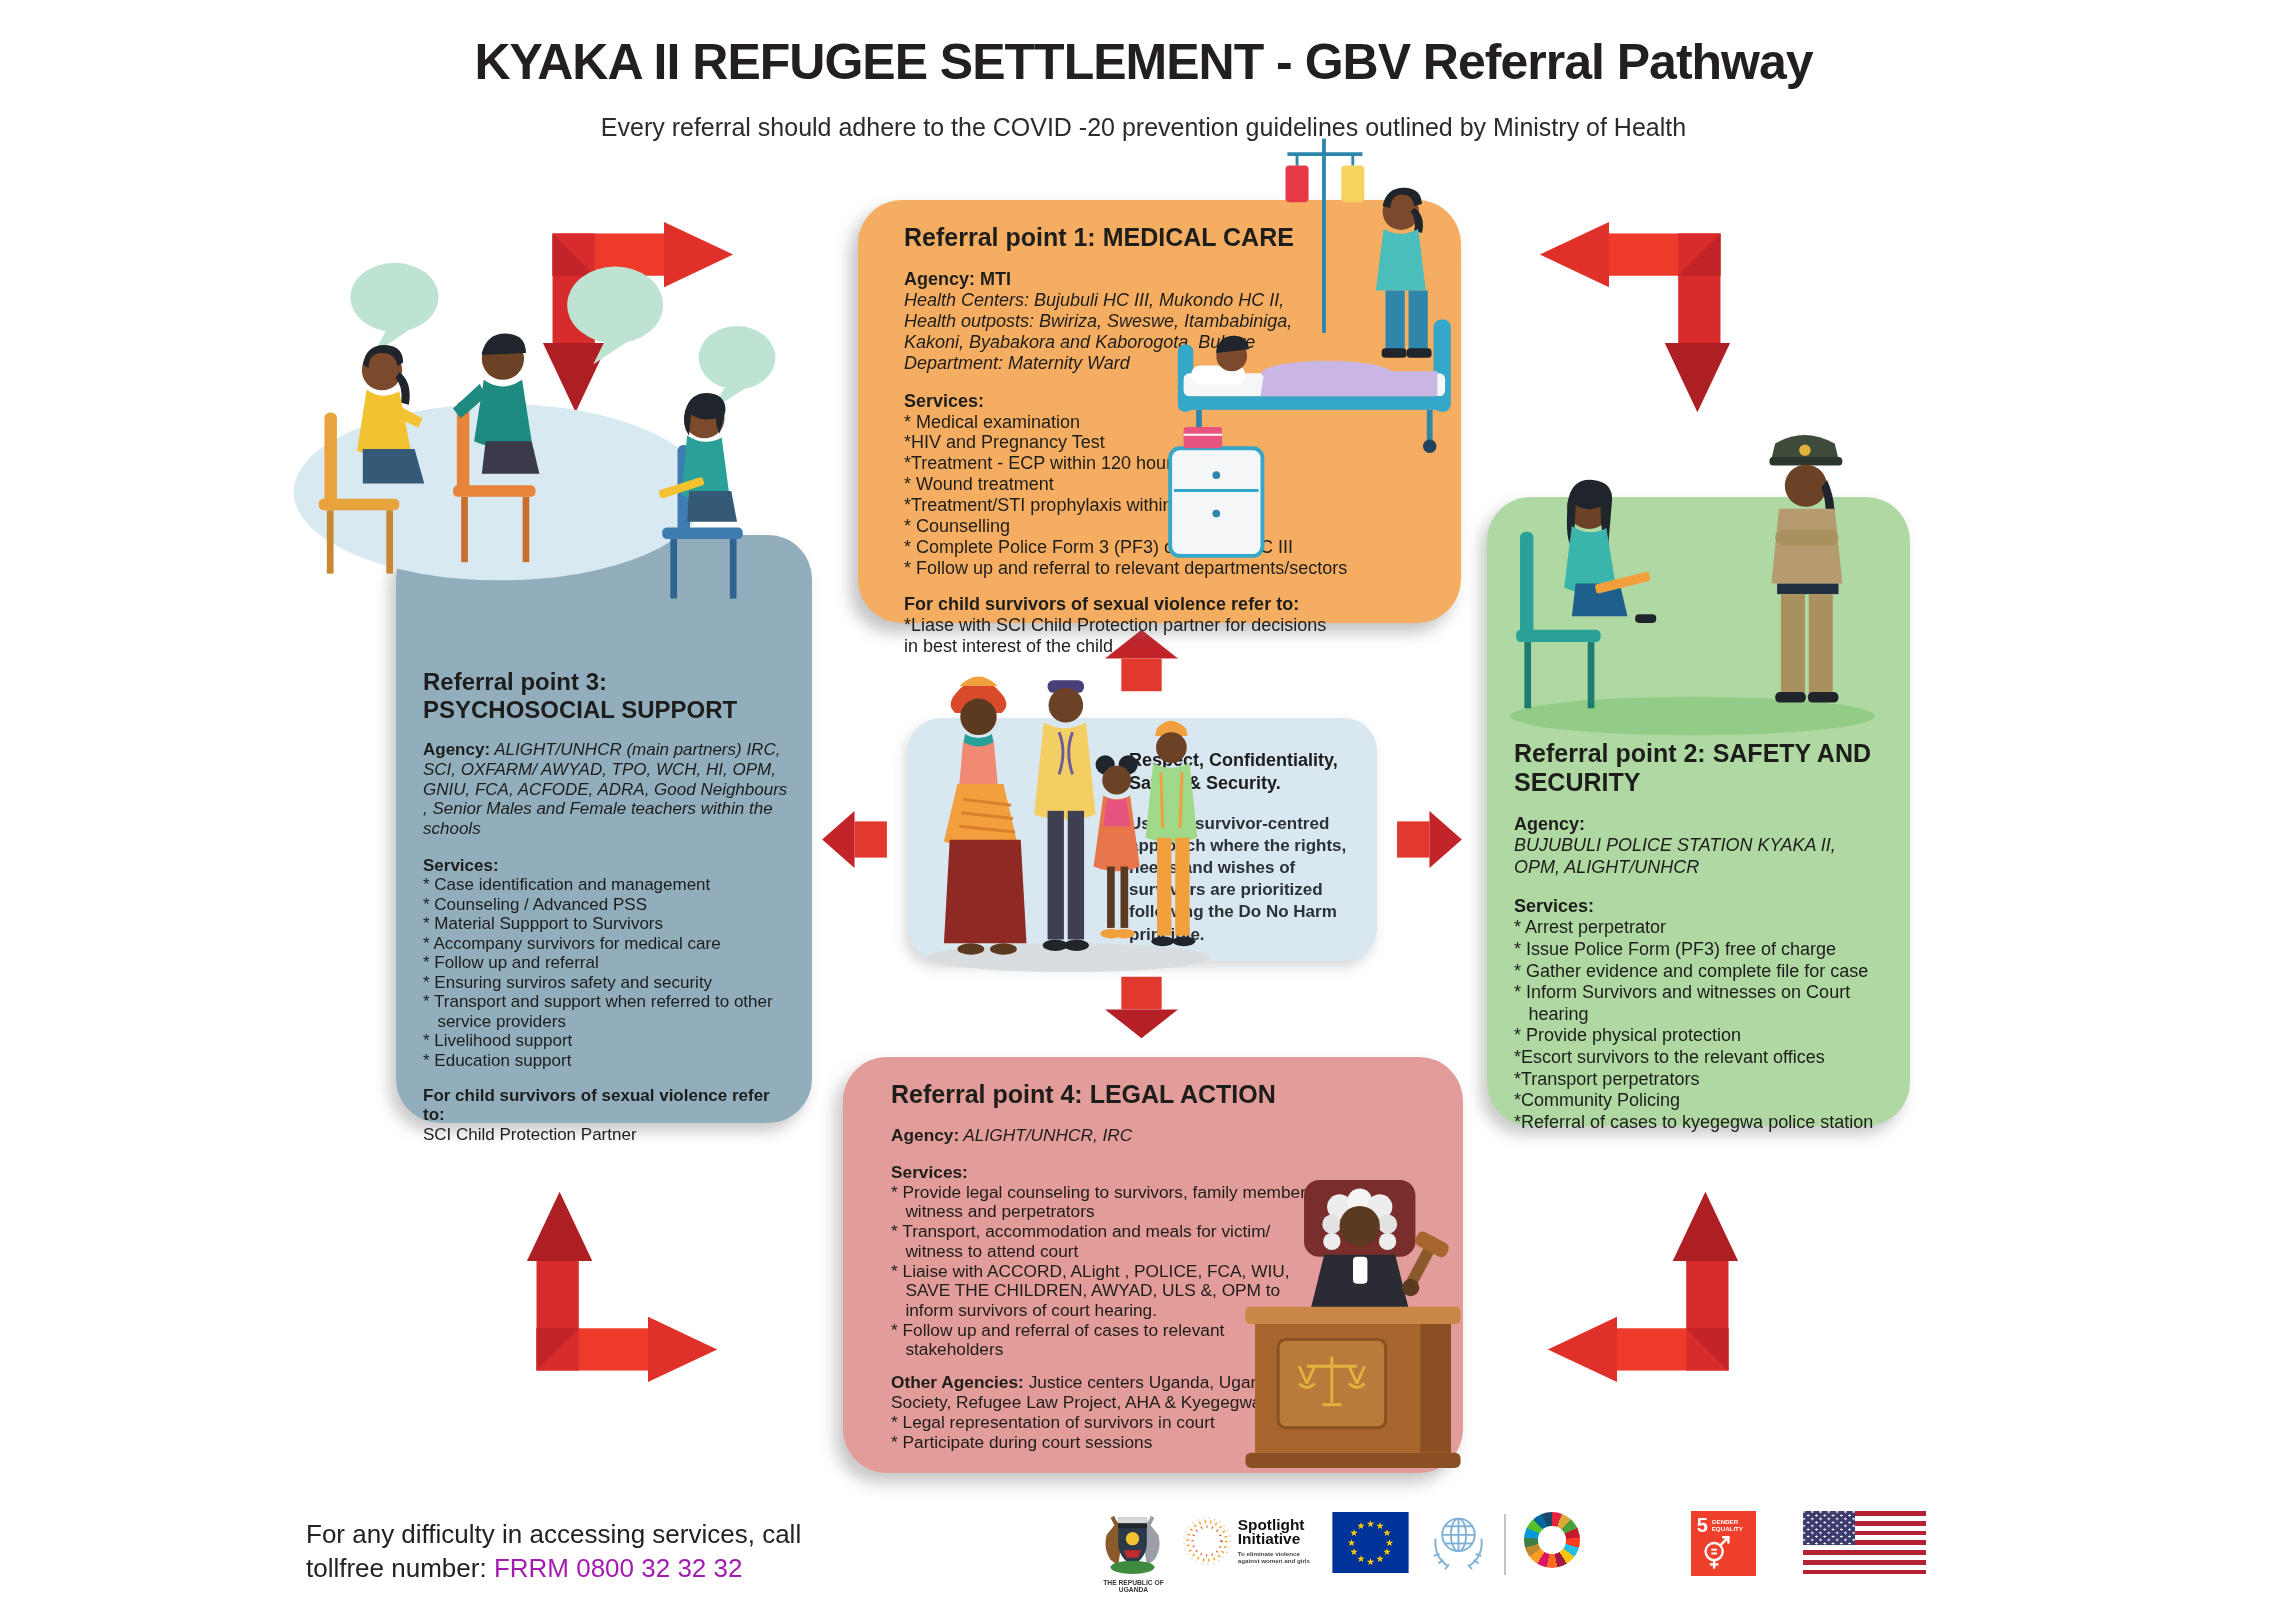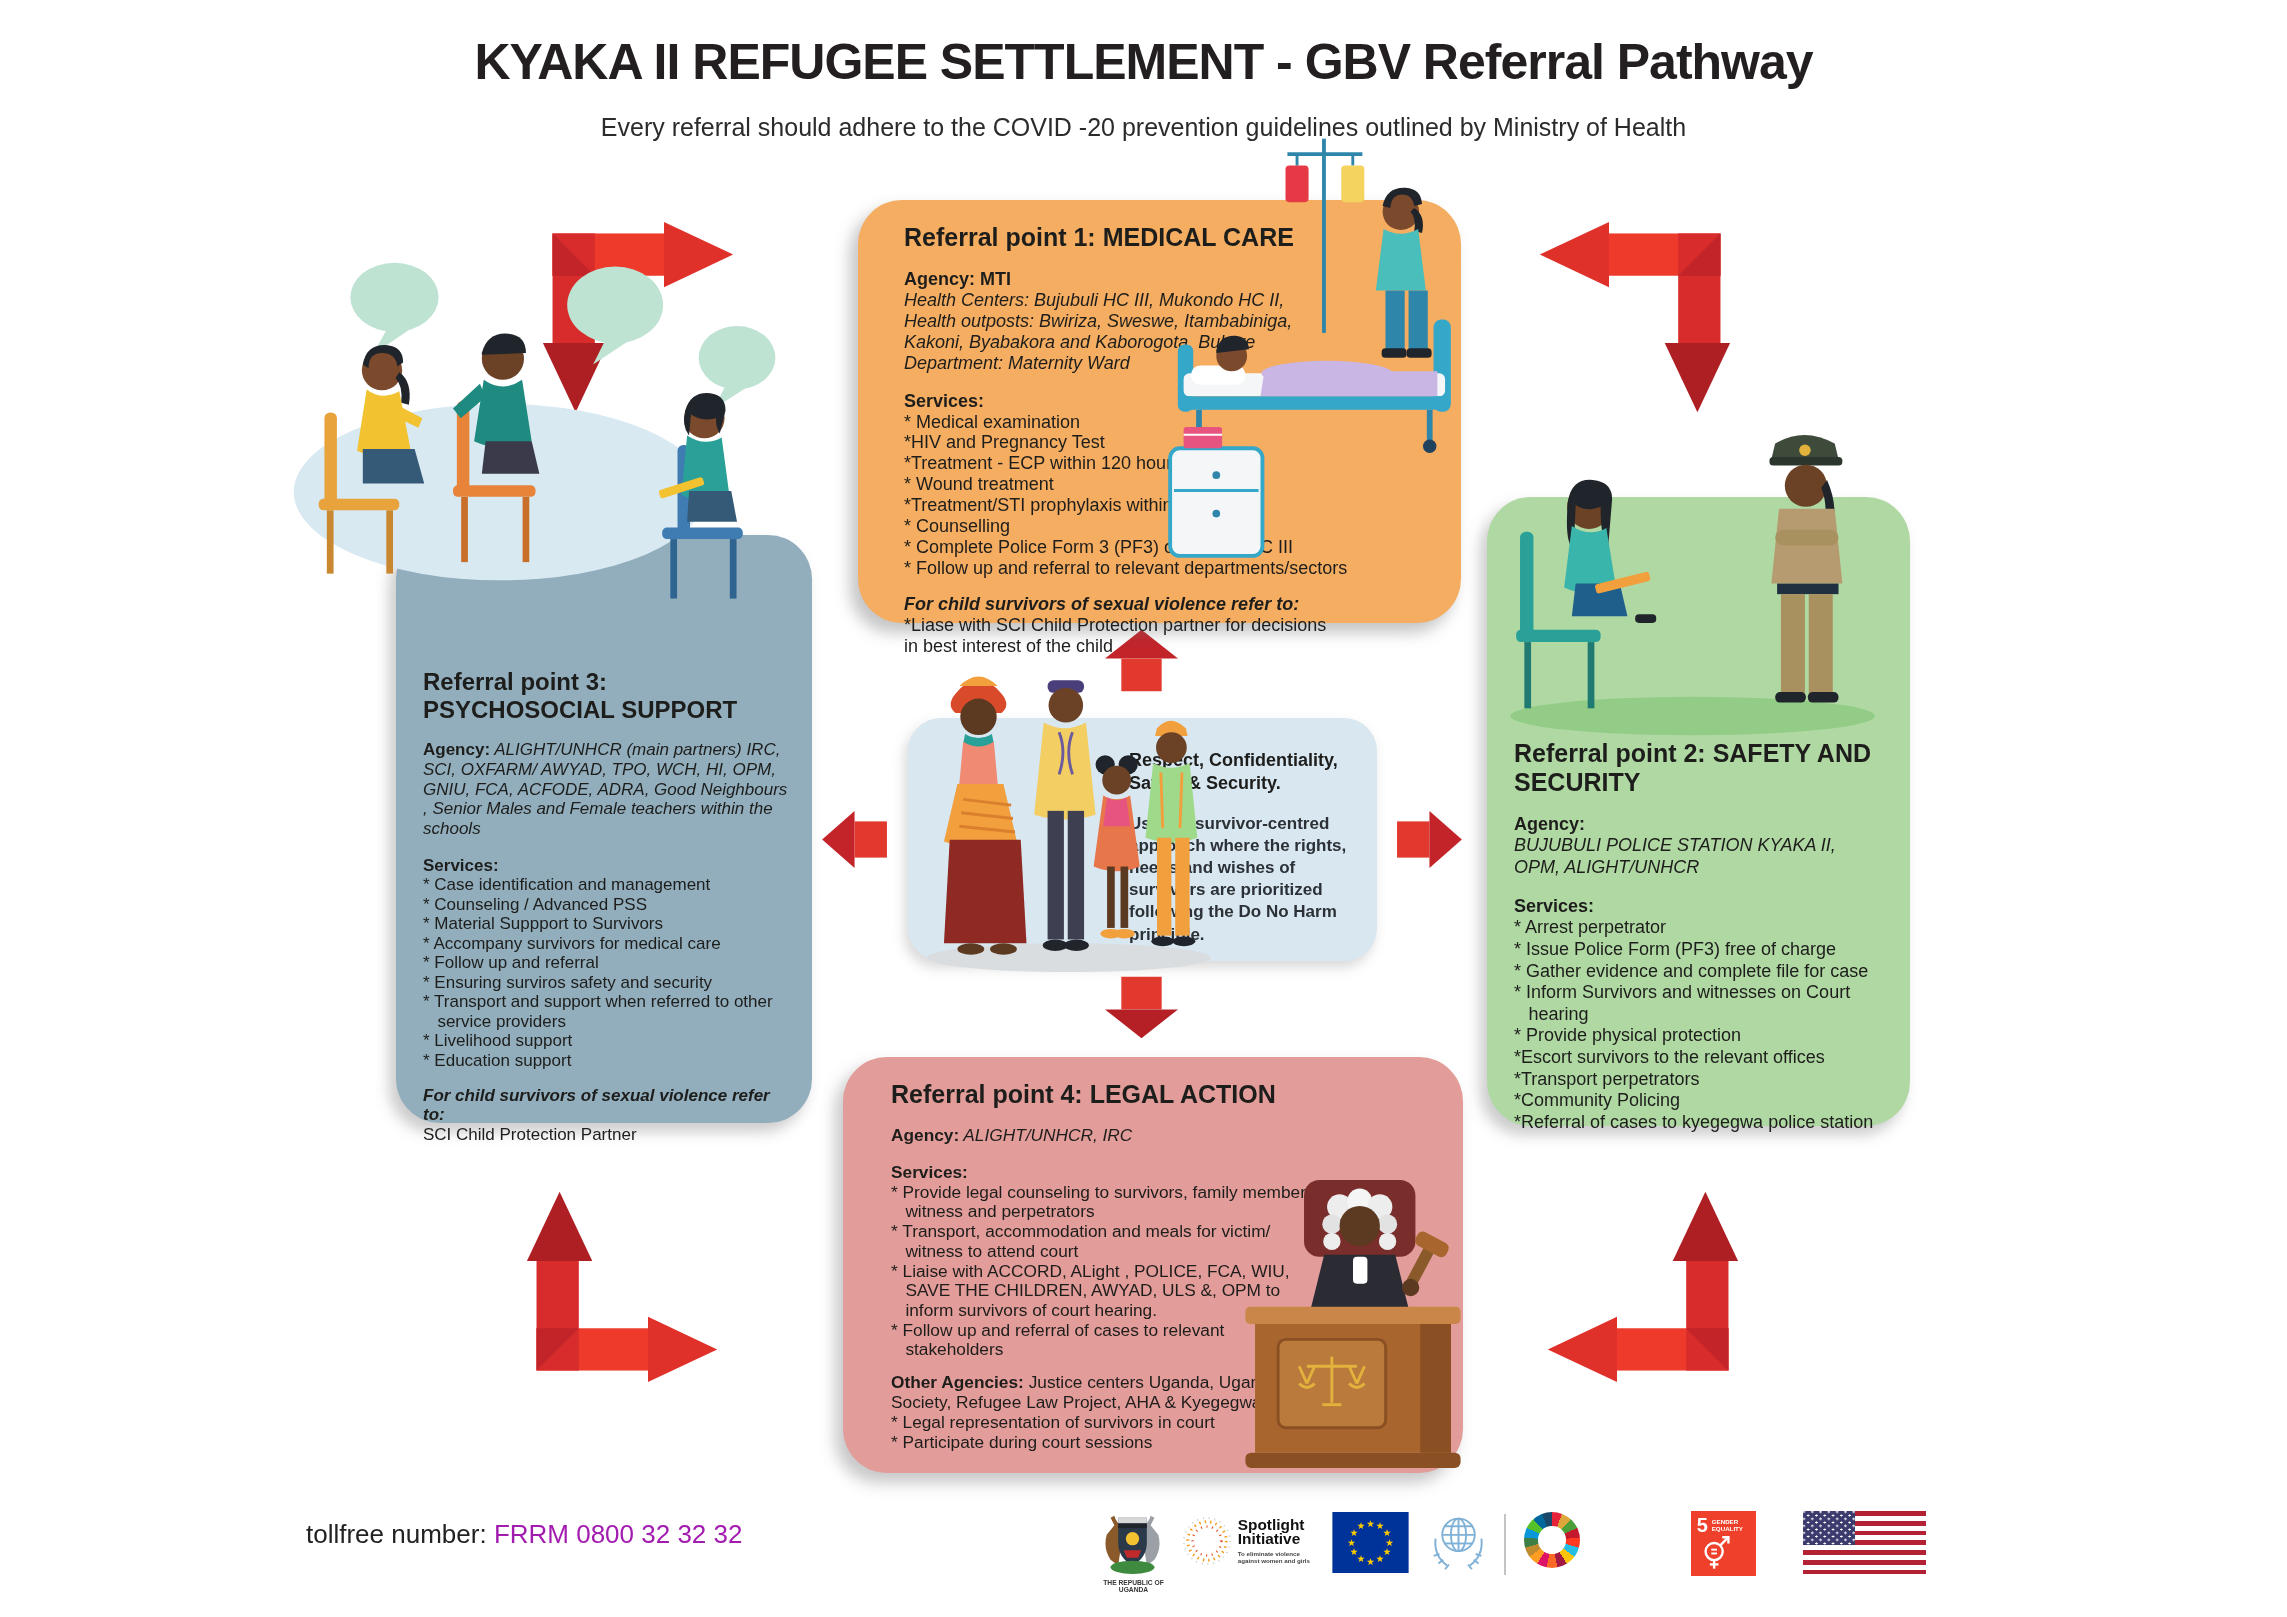--- a/index.html
+++ b/index.html
@@ -28,21 +28,21 @@
   .box-legal .box-inner{padding:23px 15.4px 0 48px;width:434px;font-size:17.3px;line-height:1.14;}
   .box-title{font-size:25px;font-weight:bold;line-height:1.15;white-space:pre-line;}
   .box-psychosocial .box-title{font-size:24px;}
   .agency-block{margin-top:17.3px;}
   .agency-label{font-weight:bold;}
   .agency-detail{font-style:italic;white-space:pre-line;}
   .services-block{margin-top:17.3px;}
   .services-label{font-weight:bold;}
   .svc{padding-left:14.4px;text-indent:-14.4px;}
   .child-block{margin-top:15.4px;}
-  .child-label{font-weight:bold;font-style:italic;}
+  .child-label{font-weight:bold;}
   .child-note{white-space:pre-line;}
   .child-note.italic{}
   .other-block{margin-top:13.4px;}
   .other-label{font-weight:bold;}
   .center-text{position:absolute;left:221px;top:31px;width:242px;}
   .center-heading{font-size:18px;font-weight:bold;line-height:1.3;white-space:pre-line;}
   .center-body{margin-top:17.3px;font-size:17px;font-weight:bold;line-height:1.3;color:#2b3136;}
   .illus{position:absolute;}
   .arrow{position:absolute;}
   .footer-call{position:absolute;left:306px;top:1518px;font-size:26px;line-height:1.3;color:#222;}
@@ -390,20 +390,21 @@
       <line x1="104" y1="190" x2="104" y2="238"></line>
       <line x1="78" y1="200" x2="130" y2="200"></line>
       <path d="M70,200 l8,18 M86,200 l-8,18 M70,218 q8,8 16,0"></path>
       <path d="M122,200 l8,18 M138,200 l-8,18 M122,218 q8,8 16,0"></path>
       <line x1="94" y1="240" x2="114" y2="240"></line>
     </g>
     <rect x="14" y="290" width="224" height="16" rx="6" fill="#8A4F22"></rect>
   </svg>
 
   <div class="footer-call">
+    <div>For any difficulty in accessing services, call</div>
     <div><span>tollfree number: </span><span class="phone">FRRM  0800 32 32 32</span></div>
   </div>
 
   <svg class="logo" style="position:absolute;left:1101px;top:1506px;width:63px;height:73px" viewBox="0 0 66 76">
     <path d="M6,30 q-4,14 4,26 l8,6 6,-40 q-8,-4 -10,-12 l-4,2 4,8 z" fill="#8A5A2B"></path>
     <path d="M60,30 q4,14 -4,26 l-8,6 -6,-40 q8,-4 10,-12 l4,2 -4,8 z" fill="#9AA0A6"></path>
     <path d="M18,12 h30 v26 q0,16 -15,24 q-15,-8 -15,-24 z" fill="#2B3A4A"></path>
     <rect x="18" y="12" width="30" height="6" fill="#D8D8D8"></rect>
     <rect x="18" y="18" width="30" height="5" fill="#20242B"></rect>
     <circle cx="33" cy="34" r="7" fill="#F2C230"></circle>

